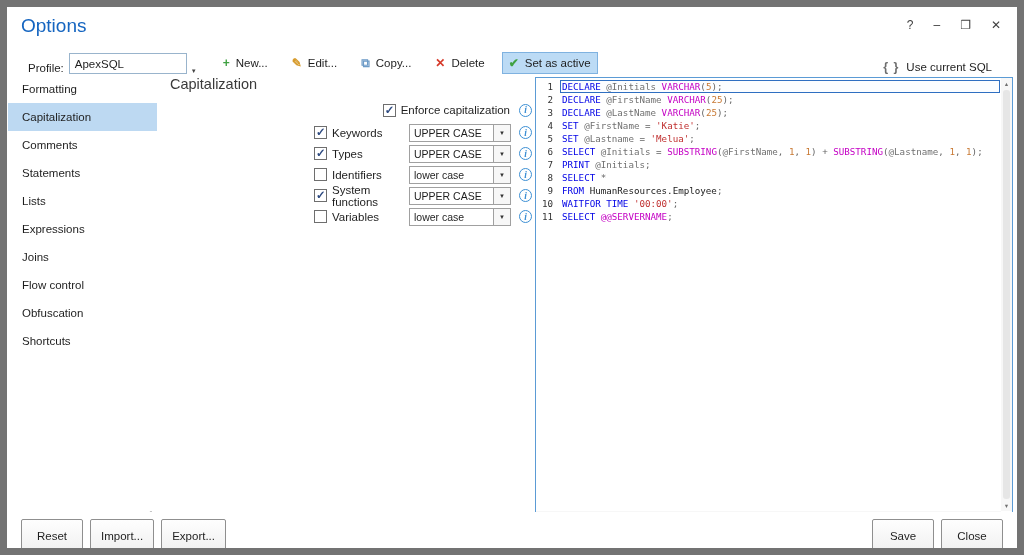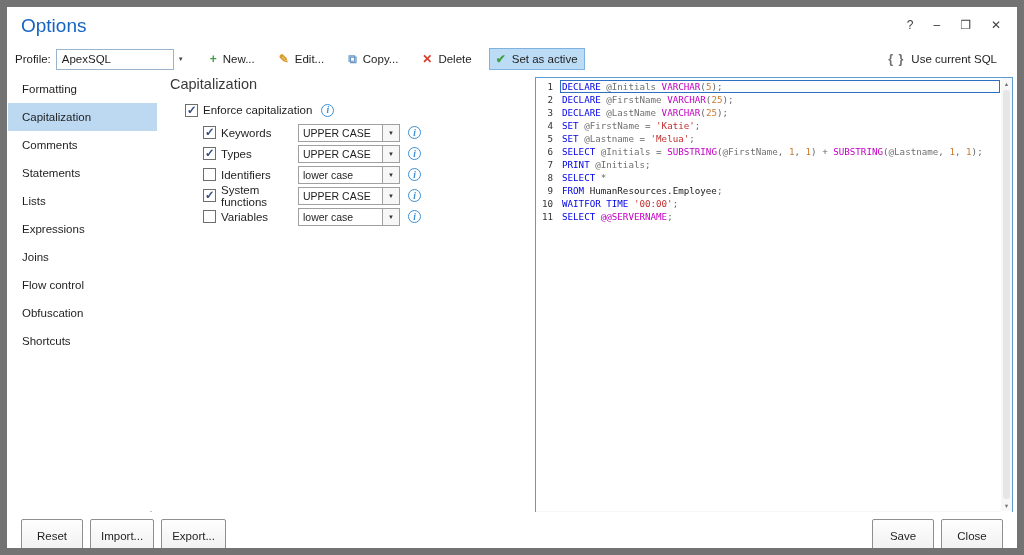--- a/index.html
+++ b/index.html
@@ -6,22 +6,22 @@
   html, body { width: 1024px; height: 555px; }
   body { font-family: "Liberation Sans", sans-serif; background: #e8e8e8; }
 
   .window { width: 1024px; height: 555px; position: relative; background: #fff;
             border: 7px solid #737373; overflow: hidden; }
 
   .title { position: absolute; left: 14px; top: 8px; font-size: 19px; color: #1565c0; }
   .win-controls { position: absolute; right: 16px; top: 11px; display: flex; gap: 20px;
                   font-size: 12px; color: #404040; }
 
-  .toolbar { position: absolute; left: 0; right: 12px; top: 37px; height: 30px;
-             display: flex; align-items: center; padding: 0 8px; }
+  .toolbar { position: absolute; left: 0; right: 4px; top: 37px; height: 30px;
+             display: flex; align-items: flex-end; padding: 0 21px; }
   .lbl { font-size: 11.5px; color: #1e1e1e; margin-right: 5px; }
   .combo { width: 118px; height: 21px; border: 1px solid #99b4cc; background: #fff;
            display: flex; align-items: center; padding-left: 5px; }
   .combo-value { font-size: 11.5px; color: #1e1e1e; }
   .combo-arrow { font-size: 6px; color: #444; padding: 0 5px 0 4px; }
   .tbtns { display: flex; margin-left: 14px; gap: 10px; }
   .tbtn { display: flex; align-items: center; gap: 6px; padding: 4px 6px;
           font-size: 11.5px; color: #1e1e1e; border: 1px solid transparent; }
   .tbtn.active { background: #bcdbf5; border-color: #7fb2e0; }
   .tbtn-icon { font-size: 12px; font-weight: bold; line-height: 1; }
@@ -30,21 +30,21 @@
   .braces { color: #6e6e6e; font-weight: bold; font-size: 12.5px; letter-spacing: 1px; }
 
   .sidebar { position: absolute; left: 1px; top: 68px; width: 149px; }
   .side-item { height: 28px; display: flex; align-items: center; padding-left: 14px;
                font-size: 11.5px; color: #1e1e1e; }
   .side-item.selected { background: #bdd9f2; }
   .side-scroll { position: absolute; left: 139px; top: 502px; font-size: 7px; color: #909090; }
 
   .main { position: absolute; left: 160px; top: 68px; width: 365px; }
   .main-title { font-size: 14.5px; font-weight: 400; color: #3a3a3a; margin: 1px 0 8px 3px; }
-  .row { display: flex; align-items: center; }
+  .row { display: flex; align-items: center; justify-content: flex-end; }
   .enforce { margin-left: 18px; height: 20px; }
   .cb { width: 13px; height: 13px; border: 1px solid #6e6e6e; background: #fff;
         position: relative; flex: none; }
   .cb.checked::after { content: "✓"; position: absolute; left: 1px; top: -2px;
         font-size: 11.5px; font-weight: bold; color: #2d4a80; }
   .row-label { font-size: 11.5px; color: #1e1e1e; margin-left: 5px; }
   .enforce .row-label { margin-right: 9px; }
   #cap-rows { margin-top: 2px; }
   .opt { margin-left: 36px; height: 21px; }
   .opt .row-label { width: 77px; }

